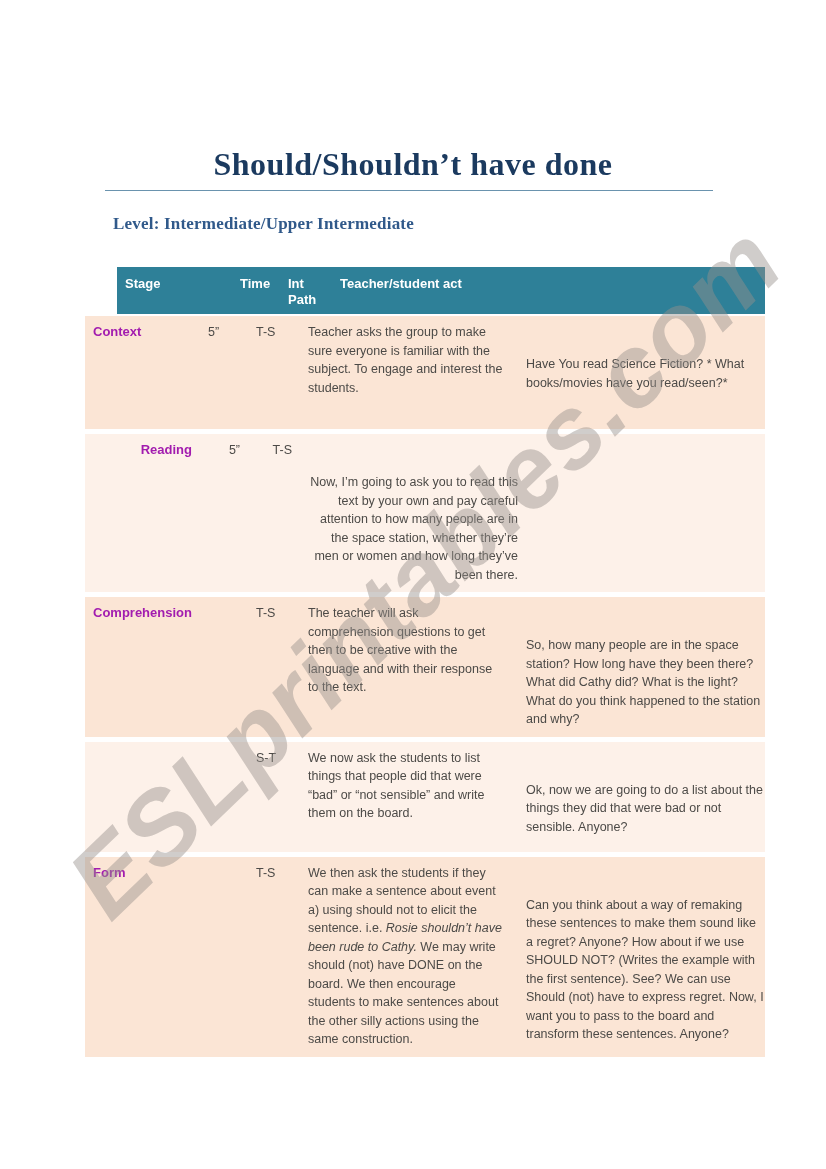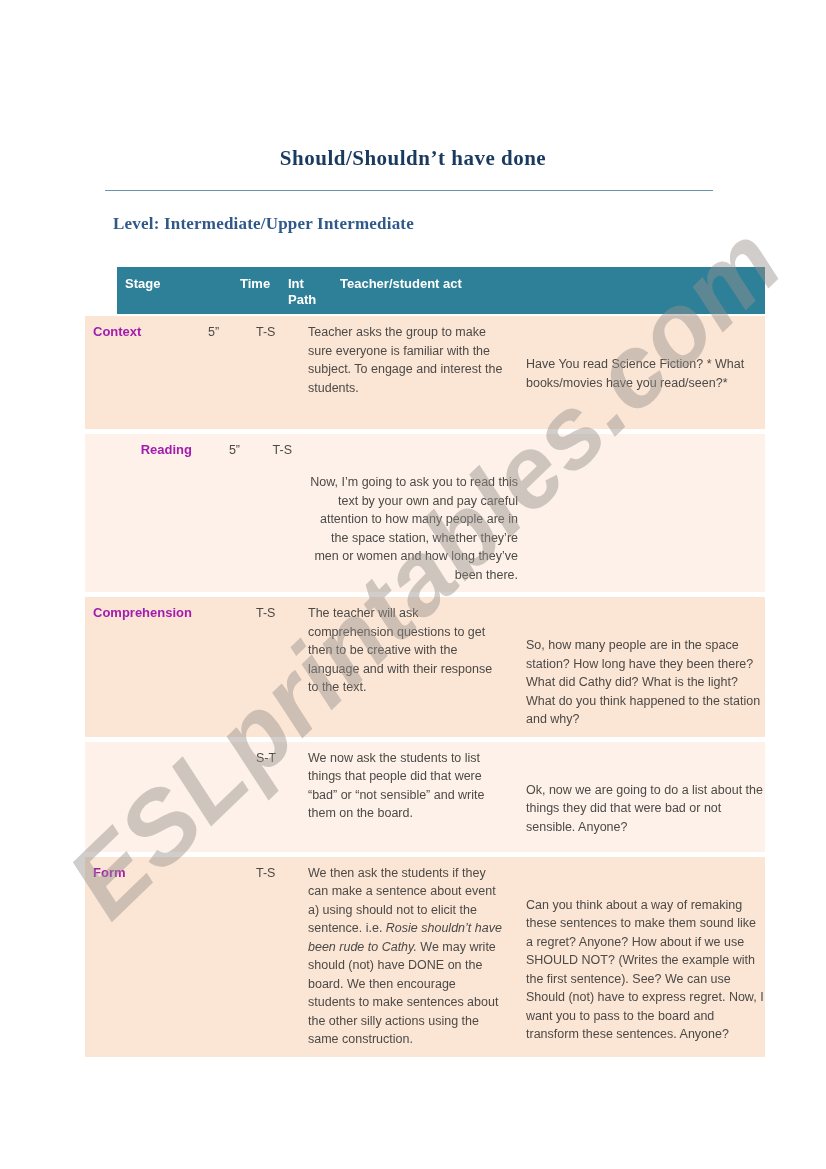--- a/index.html
+++ b/index.html
@@ -8,21 +8,21 @@
     width:826px;height:1169px;
     background:#ffffff;
     overflow:hidden;
     font-family:"Liberation Sans",sans-serif;
     color:#4c4a47;
   }
   .doc-title{
     position:absolute;top:146px;left:0;width:826px;
     text-align:center;
     font-family:"Liberation Serif",serif;
-    font-size:21px;font-weight:600;
+    font-size:32px;font-weight:600;
     color:#1b3a5f;
     letter-spacing:0.5px;
   }
   .title-rule{
     position:absolute;top:190px;left:105px;width:608px;height:1px;
     background:#6a93ae;
   }
   .level-heading{
     position:absolute;top:214px;left:113px;
     font-family:"Liberation Serif",serif;

